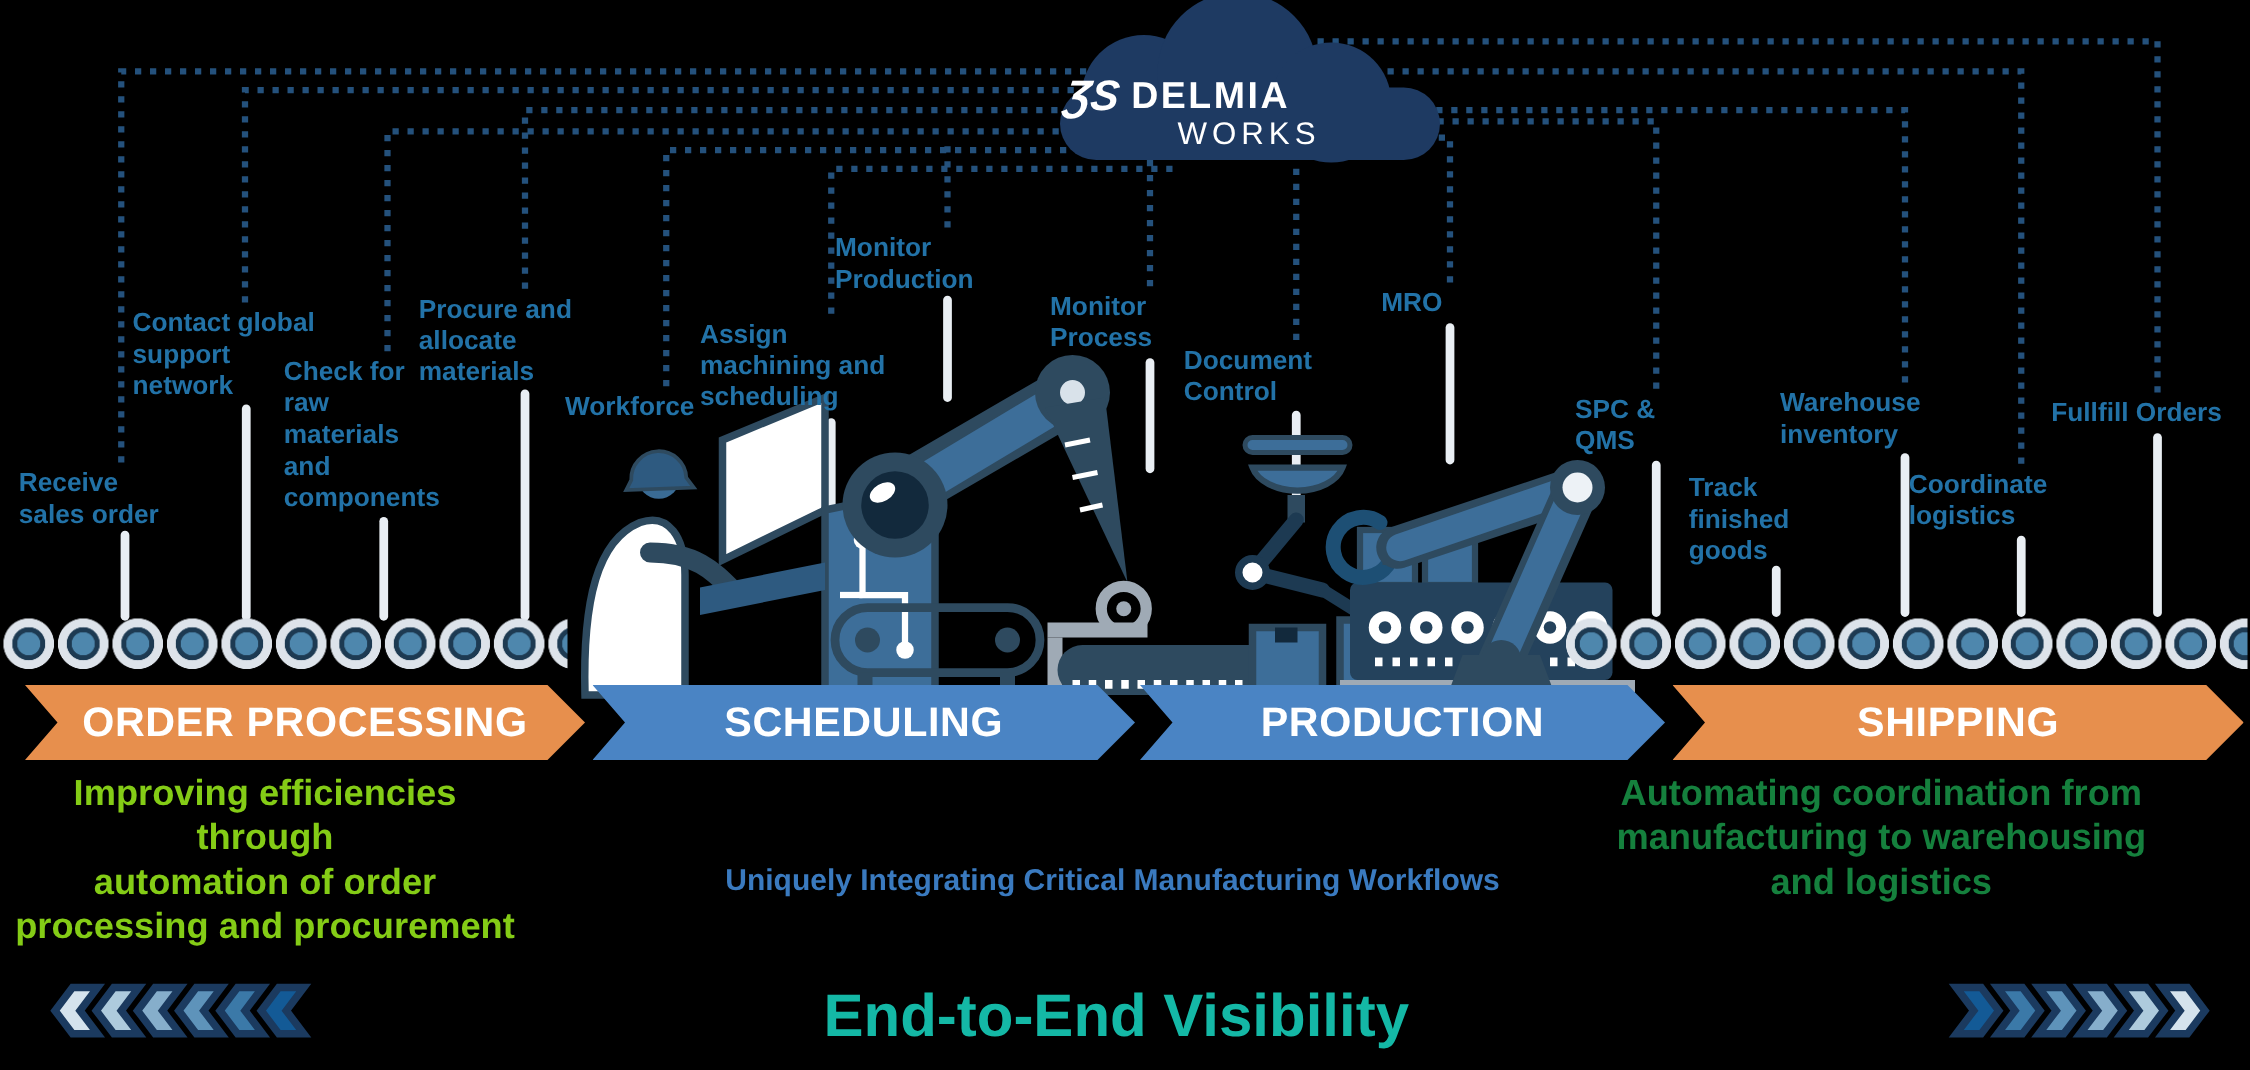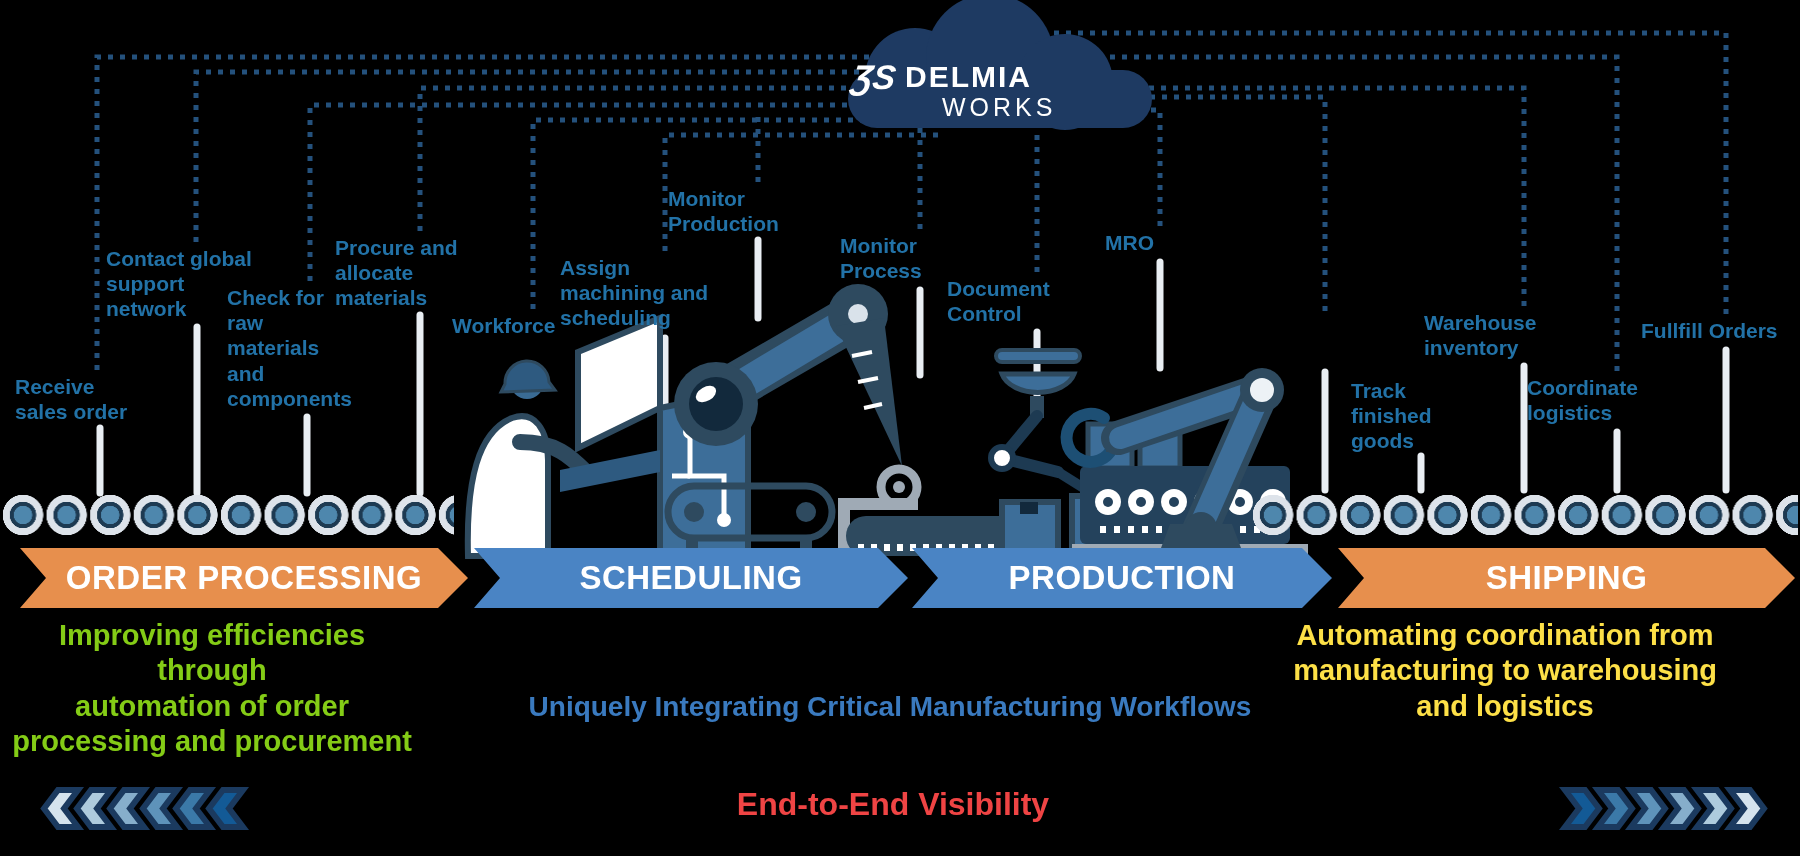--- a/index.html
+++ b/index.html
@@ -226,37 +226,39 @@
   <div class="lbl" style="left:665px;top:255px;width:210px;">Assign
 machining and
 scheduling</div>
   <div class="lbl" style="left:758px;top:186px;width:180px;">Monitor
 Production</div>
   <div class="lbl" style="left:920px;top:233px;width:160px;">Monitor
 Process</div>
   <div class="lbl" style="left:1037px;top:276px;width:180px;">Document
 Control</div>
   <div class="lbl" style="left:1160px;top:230px;width:110px;">MRO</div>
+  <div class="lbl" style="left:1325px;top:315px;width:130px;">SPC &amp;
+QMS</div>
   <div class="lbl" style="left:1421px;top:378px;width:140px;">Track
 finished
 goods</div>
   <div class="lbl" style="left:1524px;top:310px;width:200px;">Warehouse
 inventory</div>
   <div class="lbl" style="left:1617px;top:375px;width:180px;">Coordinate
 logistics</div>
   <div class="lbl" style="left:1726px;top:318px;width:170px;">Fullfill Orders</div>
 
   <div class="banner b-orange" style="left:20px;width:448px;">ORDER PROCESSING</div>
   <div class="banner b-blue" style="left:474px;width:434px;">SCHEDULING</div>
   <div class="banner b-blue" style="left:912px;width:420px;">PRODUCTION</div>
   <div class="banner b-orange" style="left:1338px;width:457px;">SHIPPING</div>
 
   <div class="para" style="left:212px;top:618px;width:420px;font-size:29px;color:#84cc16;line-height:1.22;">Improving efficiencies through
 automation of order
 processing and procurement</div>
-  <div class="para" style="left:890px;top:691px;width:780px;font-size:28px;color:#3A7ABF;">Uniquely Integrating Critical Manufacturing Workflows</div>
-  <div class="para" style="left:1505px;top:618px;width:440px;font-size:29px;color:#fde047;line-height:1.22;">Automating coordination from
+  <div class="para" style="left:890px;top:691px;width:780px;font-size:24px;color:#3A7ABF;">Uniquely Integrating Critical Manufacturing Workflows</div>
+  <div class="para" style="left:1505px;top:618px;width:440px;font-size:29px;color:#15803d;line-height:1.22;">Automating coordination from
 manufacturing to warehousing
 and logistics</div>
 
-  <div class="para" style="left:893px;top:786px;width:700px;font-size:32px;color:#ef4444;">End-to-End Visibility</div>
+  <div class="para" style="left:893px;top:786px;width:700px;font-size:48px;color:#14b8a6;">End-to-End Visibility</div>
 
 </div>
 
 </body></html>

